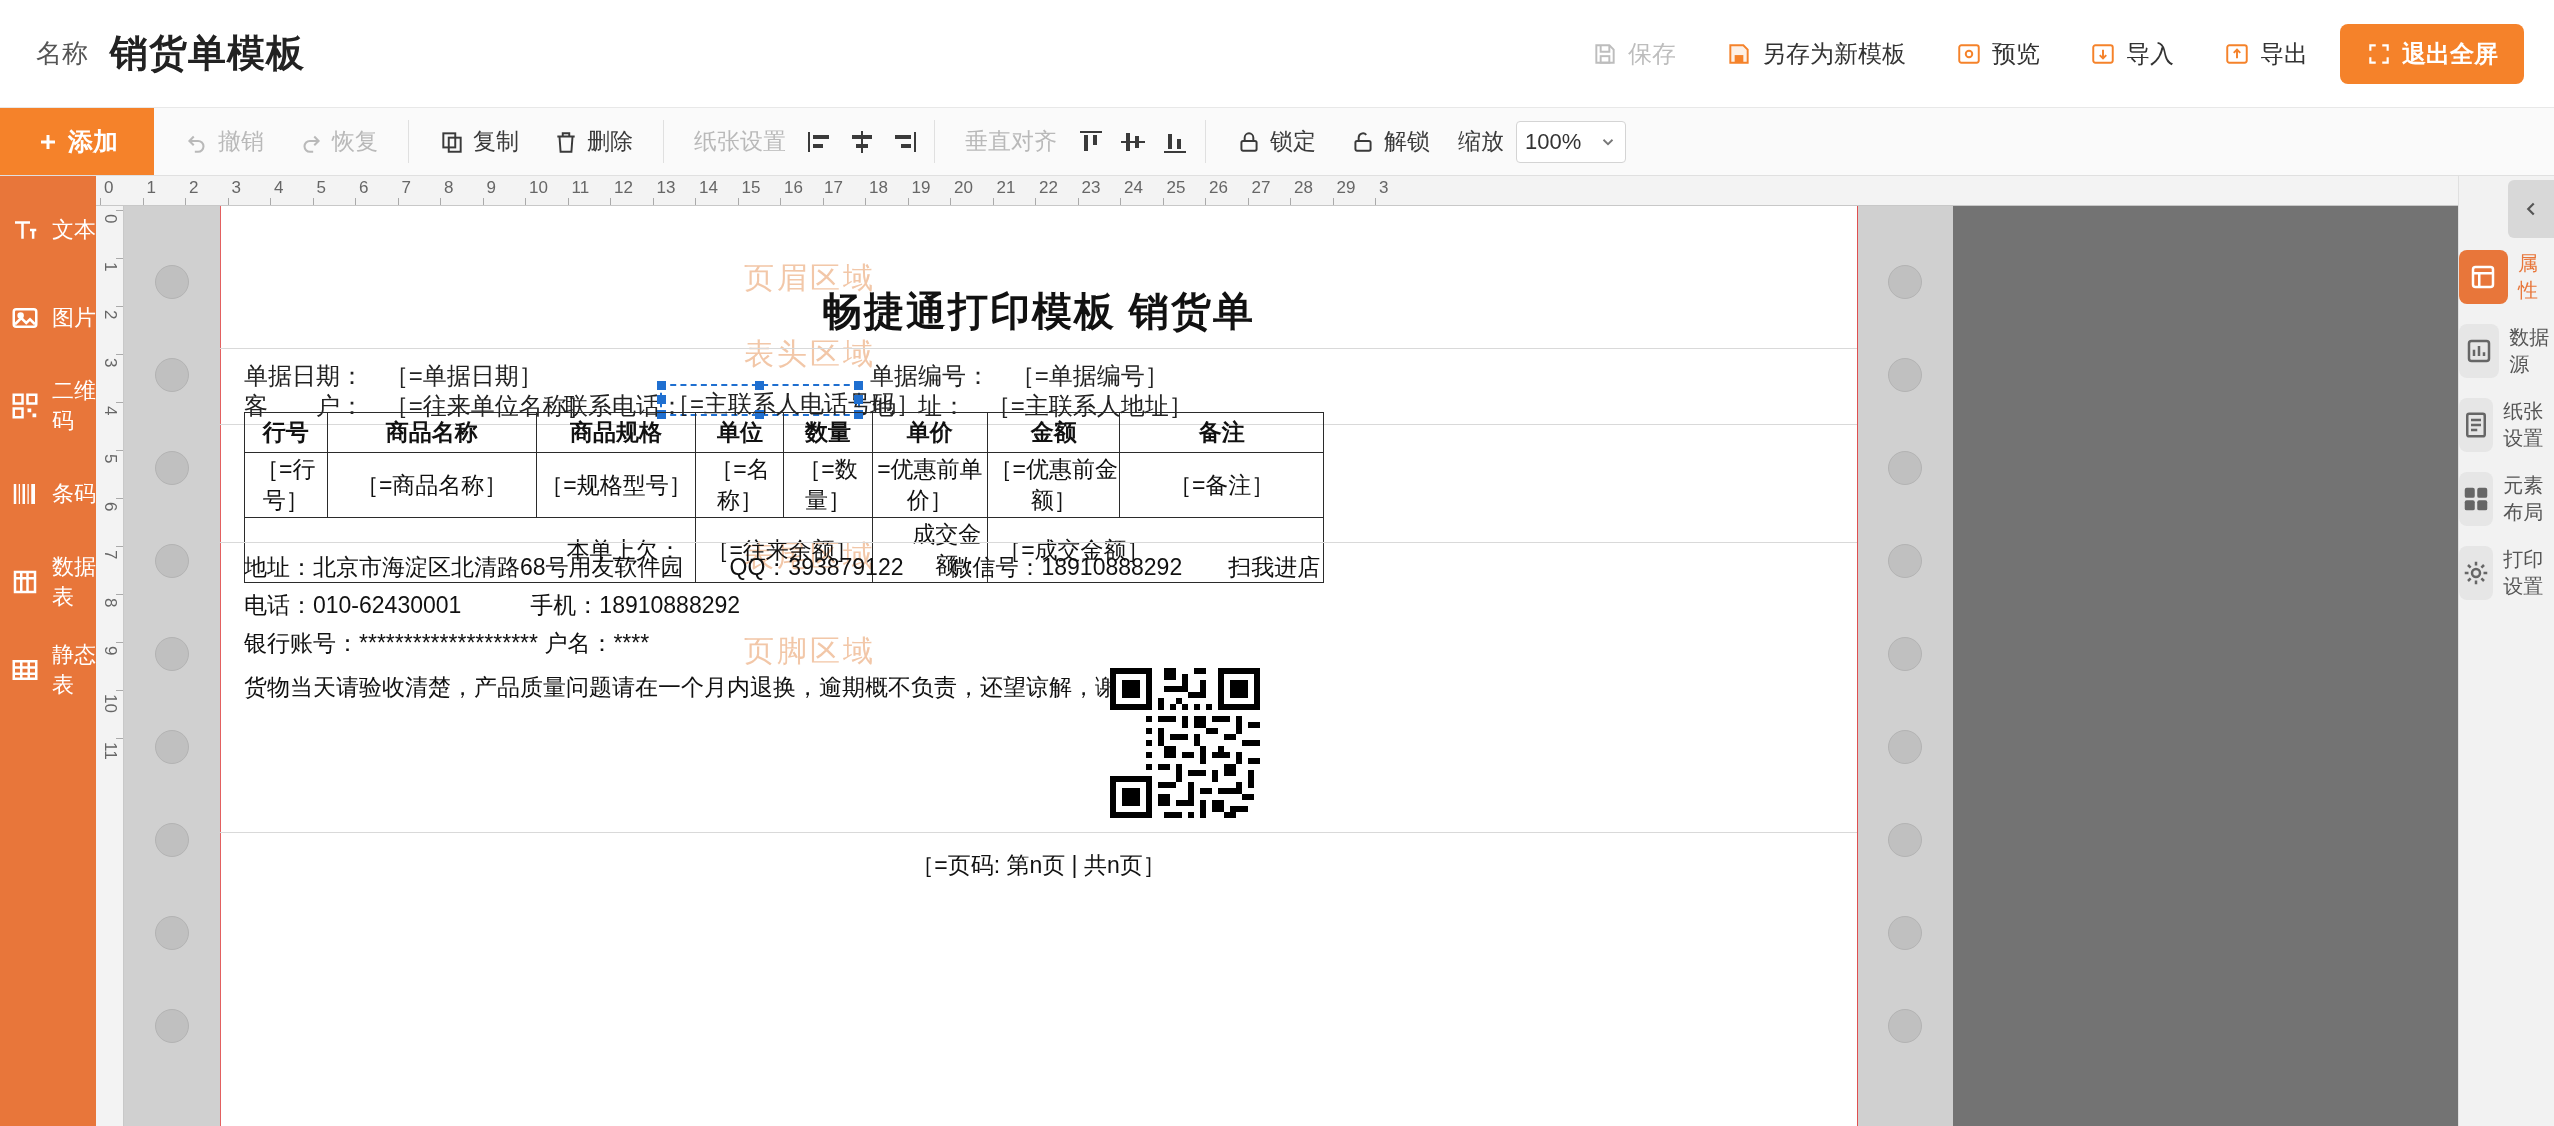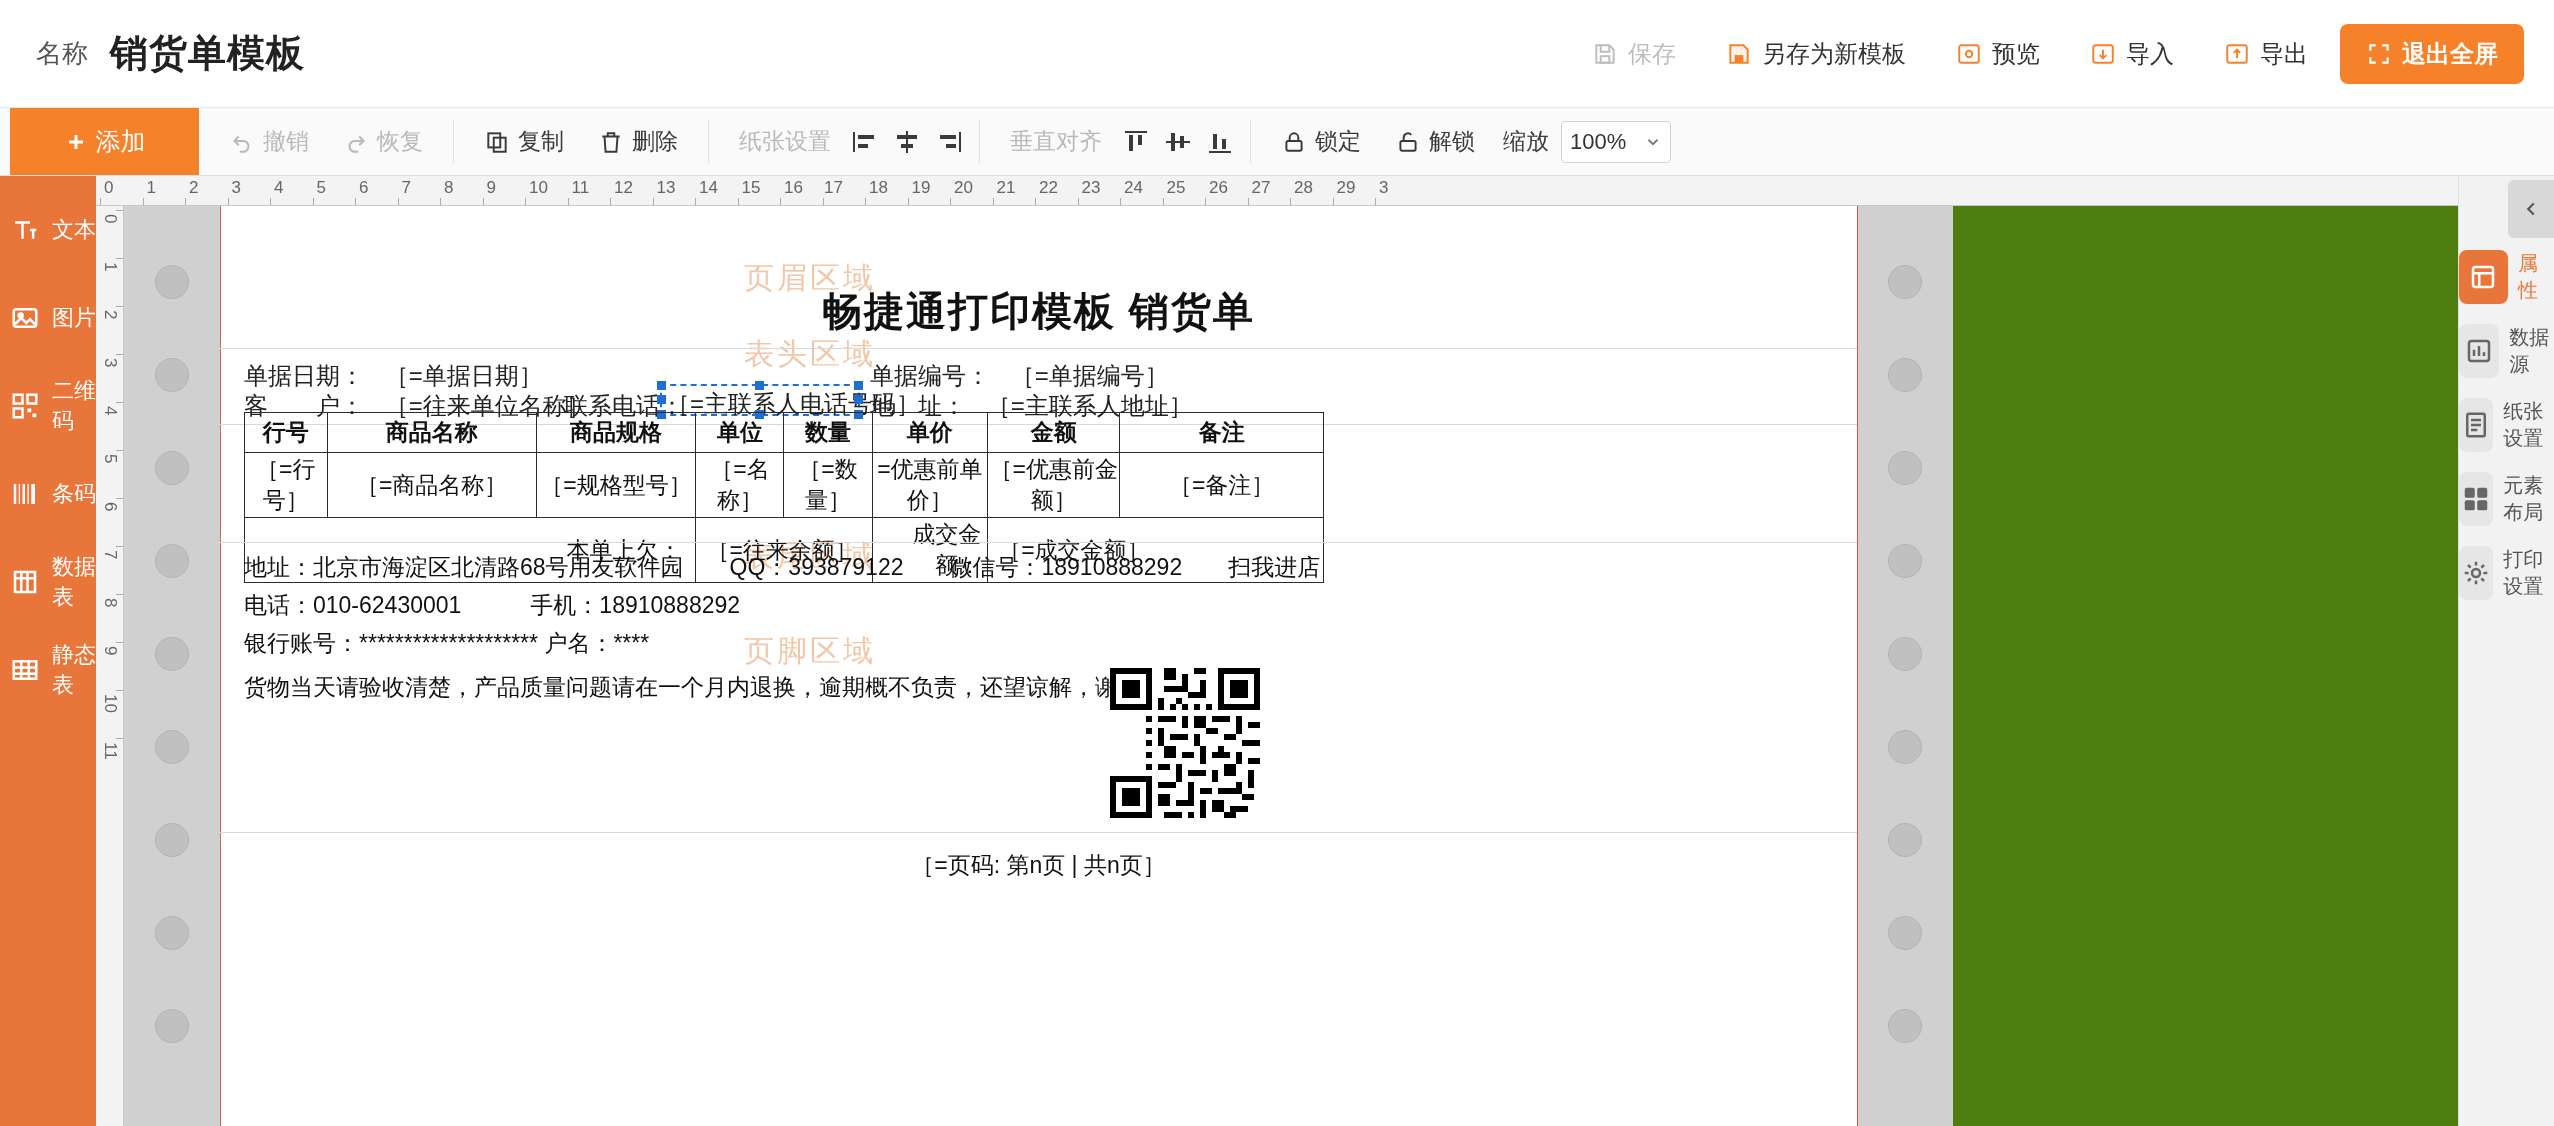--- a/index.html
+++ b/index.html
@@ -38,23 +38,23 @@
   .ic svg { display:block; width:100%; height:100%; }
 
   
   .toolbar {
     height: 68px;
     display: flex; align-items: stretch;
     background: #fafafa;
     border-bottom: 1px solid #e0e0e0;
   }
   .add-btn {
-    width: 189px; background: #f5822a; color: #fff;
+    width: 154px; background: #f5822a; color: #fff;
     display: flex; align-items: center; justify-content: center; gap: 8px;
-    font-size: 25px; font-weight: normal; cursor: pointer; margin-left: 10px;
+    font-size: 25px; font-weight: bold; cursor: pointer;
   }
   .tbar-items { display: flex; align-items: center; gap: 6px; padding-left: 16px; }
   .tbar-btn {
     display: flex; align-items: center; gap: 8px;
     font-size: 23px; color: #3a3a3a; padding: 8px 14px; border-radius: 5px; cursor: pointer;
   }
   .tbar-btn.dim { color: #b9b9b9; cursor: default; }
   .tbar-sep { width:1px; background:#e0e0e0; margin: 12px 10px; align-self: stretch; }
   .align-group { display:flex; align-items:center; gap: 14px; }
   .align-ic { width: 28px; height: 26px; cursor: pointer; }
@@ -95,21 +95,21 @@
     position:absolute; left: 0; top: 30px; width: 28px; bottom: 0;
     background: #f3f3f3; border-right: 1px solid #c8c8c8; overflow:hidden;
   }
   .vr-tick { position:absolute; left: 4px; font-size: 17px; color: #666;
              writing-mode: vertical-rl; text-orientation: mixed; }
   .vr-mark { position:absolute; right:0; height:1px; width:7px; background:#aaa; }
 
   
   .canvas-area {
     position:absolute; left:28px; top:30px; right:0; bottom:0;
-    background:#4d7c0f; overflow:hidden;
+    background:#737373; overflow:hidden;
   }
   .tractor {
     position:absolute; top:0; bottom:0; width: 96px; background: #d0d0d0;
   }
   .tractor.left { left: 0; }
   .tractor.right { left: 1733px; }
   .hole {
     width: 34px; height: 34px; border-radius: 50%;
     background: #c0c0c0; border: 1px solid #b3b3b3;
     margin: 59px auto 0 auto;

